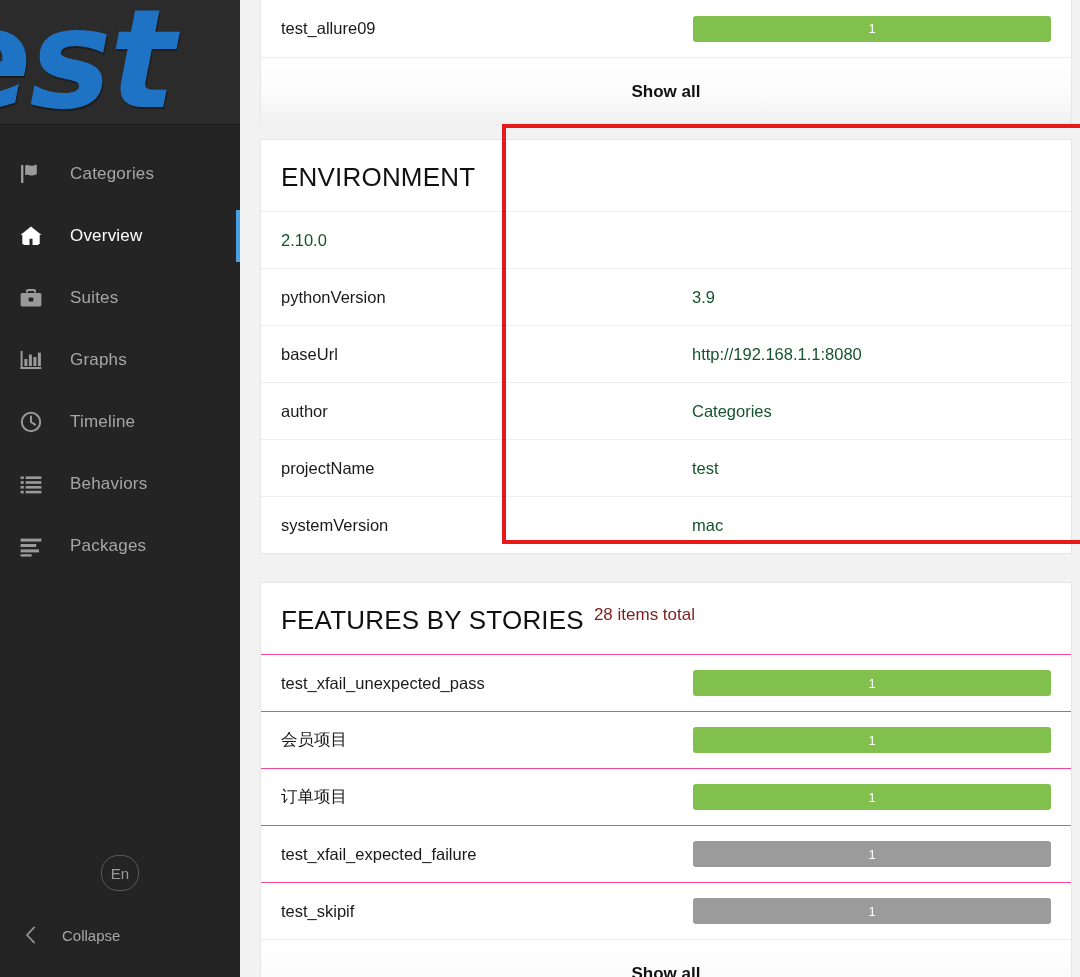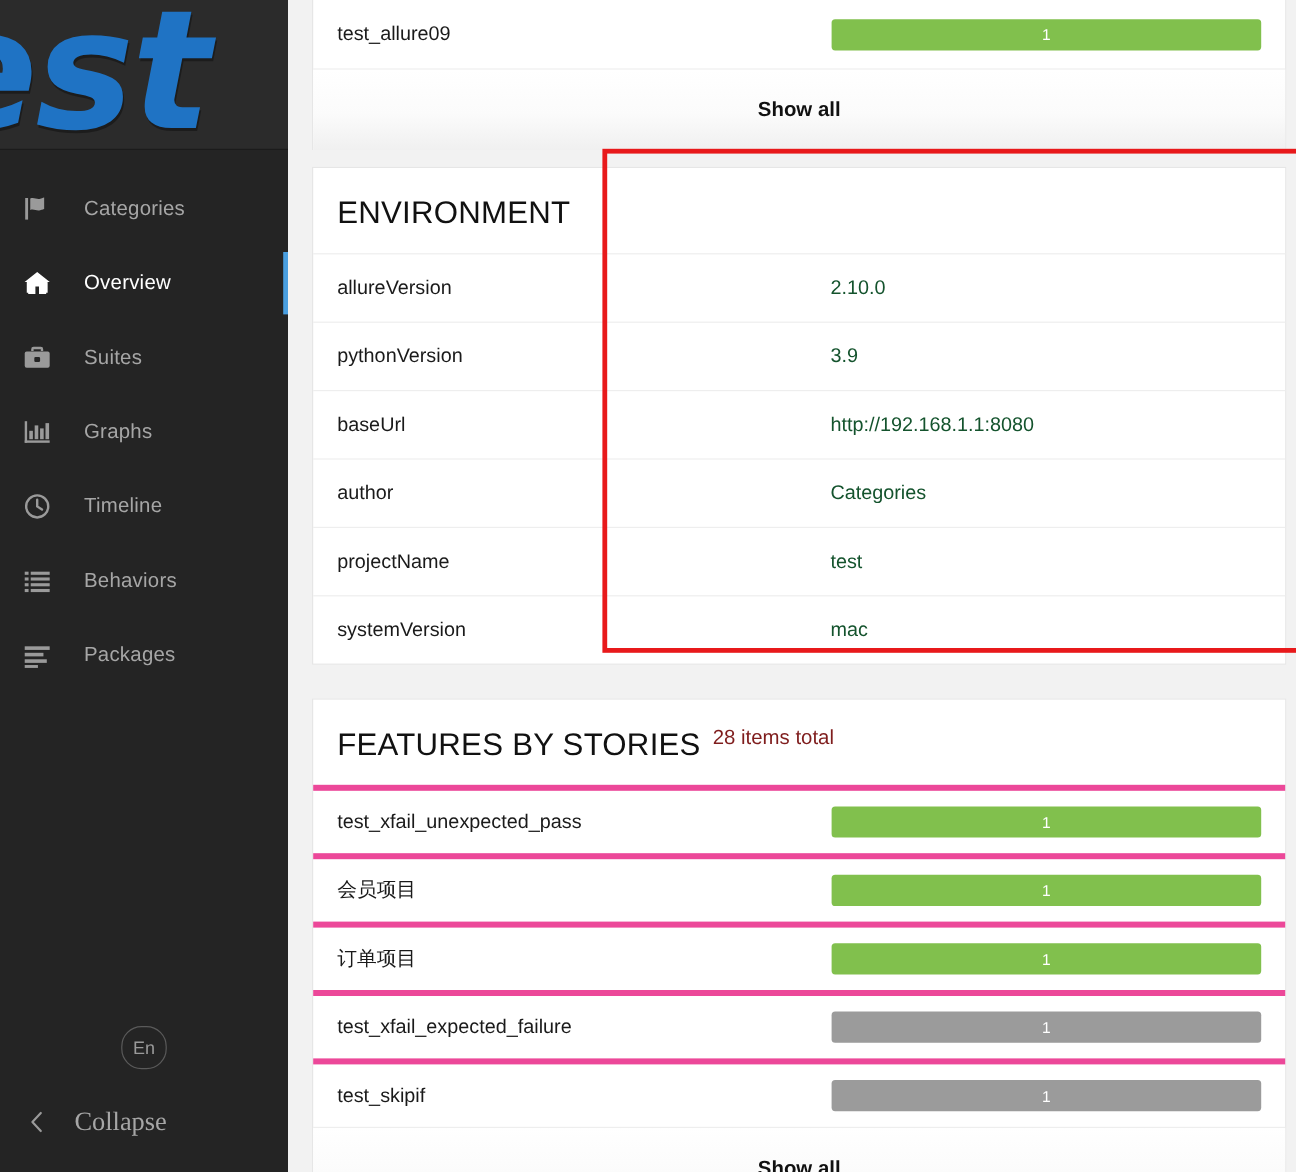--- a/index.html
+++ b/index.html
@@ -98,21 +98,21 @@
     padding-left: 22px;
     cursor: pointer;
     margin-bottom: 14px;
   }
   .collapse-row .chev {
     width: 34px; flex: 0 0 34px;
     color: #9a9a9a;
     display: flex; align-items: center;
   }
   .collapse-row .lbl {
-    font-size: 22px; color: #a6a6a6; padding-left: 6px; font-family: Liberation Serif, serif;
+    font-size: 15px; color: #a6a6a6; padding-left: 6px;
   }
 
   
   .main {
     flex: 1 1 auto;
     background: #f2f2f2;
     position: relative;
     overflow: hidden;
   }
   .widget {
@@ -155,21 +155,21 @@
   .row .v {
     font-size: 16.5px;
     color: #14532d;
   }
 
   
   .frow {
     display: flex;
     align-items: center;
     height: 57px;
-    border-top: 5px solid #ec4899;
+    border-top: 1px solid #ec4899;
     padding: 0 20px;
   }
   .frow .name {
     flex: 0 0 412px;
     font-size: 16.5px;
     color: #1a1a1a;
     white-space: nowrap;
     overflow: hidden;
   }
   .frow .barwrap {
@@ -349,21 +349,20 @@
       <div class="showall">Show all</div>
     </div>
 
     <div style="height:14px;"></div>
 
     <div class="widget" style="border-top:1px solid #e6e6e6;">
       <div class="w-head">
         <span class="w-title">ENVIRONMENT</span>
       </div>
       <div class="row">
-        <span class="k">allureVersion</span>
         <span class="v">2.10.0</span>
       </div>
       <div class="row">
         <span class="k">pythonVersion</span>
         <span class="v">3.9</span>
       </div>
       <div class="row">
         <span class="k">baseUrl</span>
         <span class="v">http://192.168.1.1:8080</span>
       </div>

